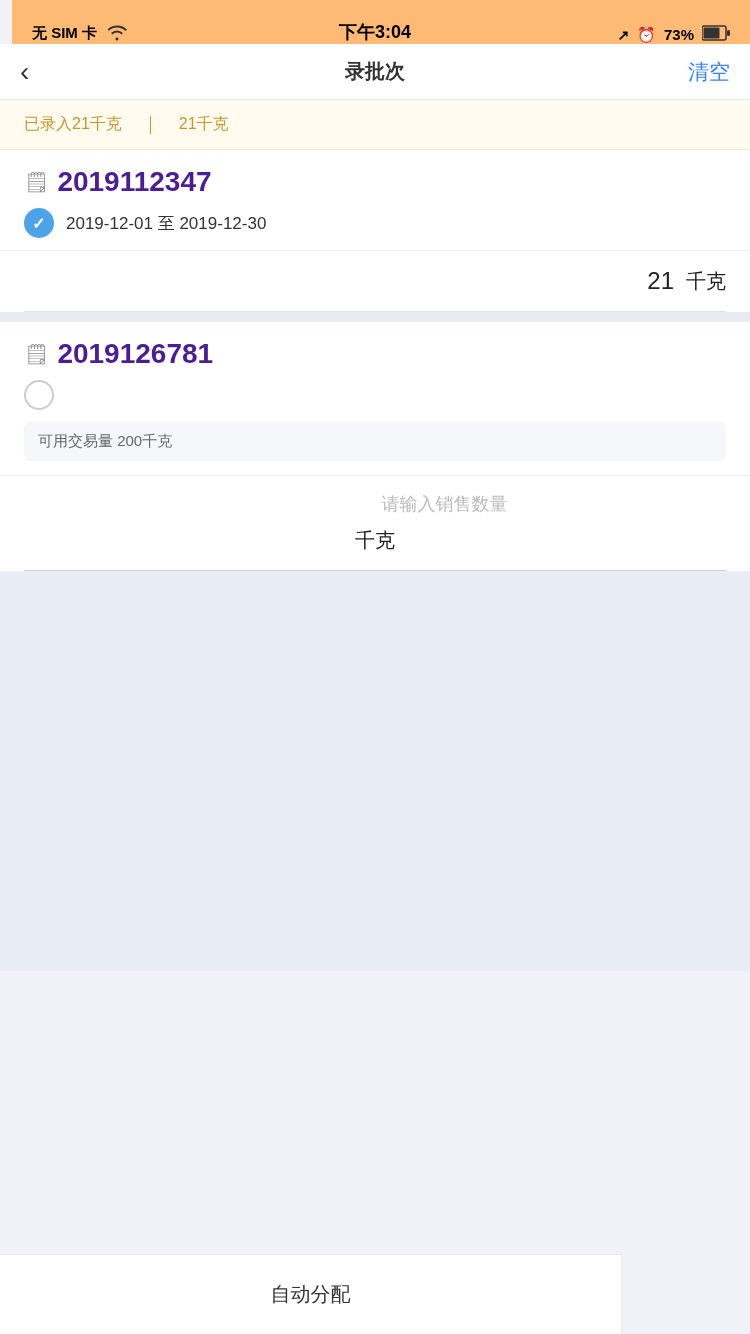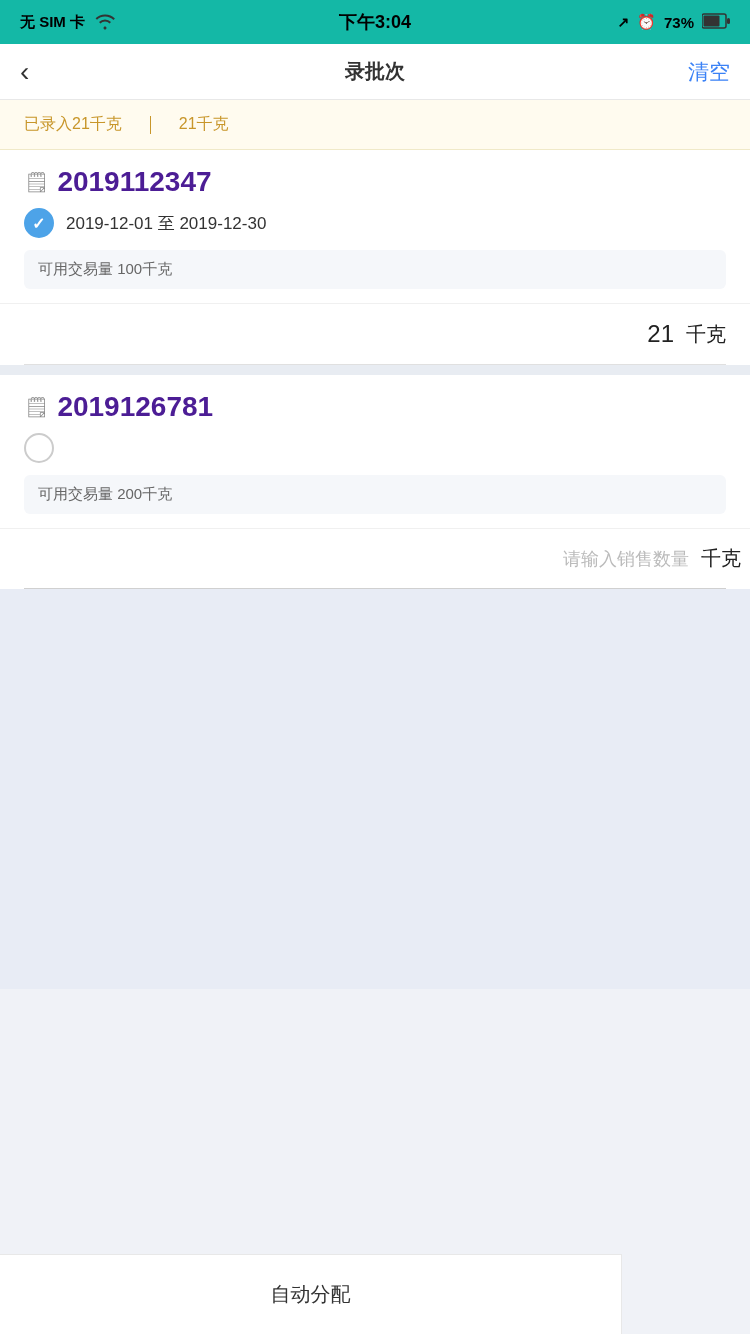--- a/index.html
+++ b/index.html
@@ -9,27 +9,28 @@
       font-family: -apple-system, "PingFang SC", "Helvetica Neue", sans-serif;
       background: #f0f2f7;
       width: 750px;
       min-height: 1334px;
       overflow-x: hidden;
     }
 
     
     .status-bar {
       display: flex;
-      align-items: center;
+      align-items: flex-end;
       justify-content: space-between;
-      background: #14b8a6;
+      background: #fdba74;
       padding: 0 20px;
       height: 44px;
       font-size: 16px;
       font-weight: 500;
+      margin-left: 12px;
     }
     .status-left {
       display: flex;
       align-items: center;
       gap: 8px;
       font-size: 15px;
       font-weight: 600;
     }
     .status-right {
       display: flex;
@@ -190,23 +191,24 @@
       height: 10px;
       background: #e8ecf2;
     }
 
     
     .input-row {
       display: flex;
       align-items: center;
       justify-content: flex-end;
       gap: 12px;
-      padding: 16px 9px;
+      padding: 16px 40px;
       background: #fff;
       border-top: 1px solid #f0f0f0;
+      flex-direction: column;
     }
     .qty-input {
       border: none;
       outline: none;
       font-size: 20px;
       color: #999;
       text-align: right;
       background: transparent;
       min-width: 200px;
     }
@@ -312,21 +314,20 @@
   <div class="batch-card-inner">
     <div class="batch-header">
       <span class="batch-doc-icon">🗒</span>
       <span class="batch-id">2019112347</span>
     </div>
     <div class="batch-date-row">
       <div class="radio-circle selected"></div>
       <span class="batch-date">2019-12-01 至 2019-12-30</span>
     </div>
   </div>
-  <div class="available-qty">可用交易量 100千克</div>
   <div class="amount-row">
     <span class="amount-value">21</span>
     <span class="amount-unit">千克</span>
   </div>
   <div class="amount-divider"></div>
 </div>
 
 <div class="section-separator"></div>
 
 <div class="batch-card">

